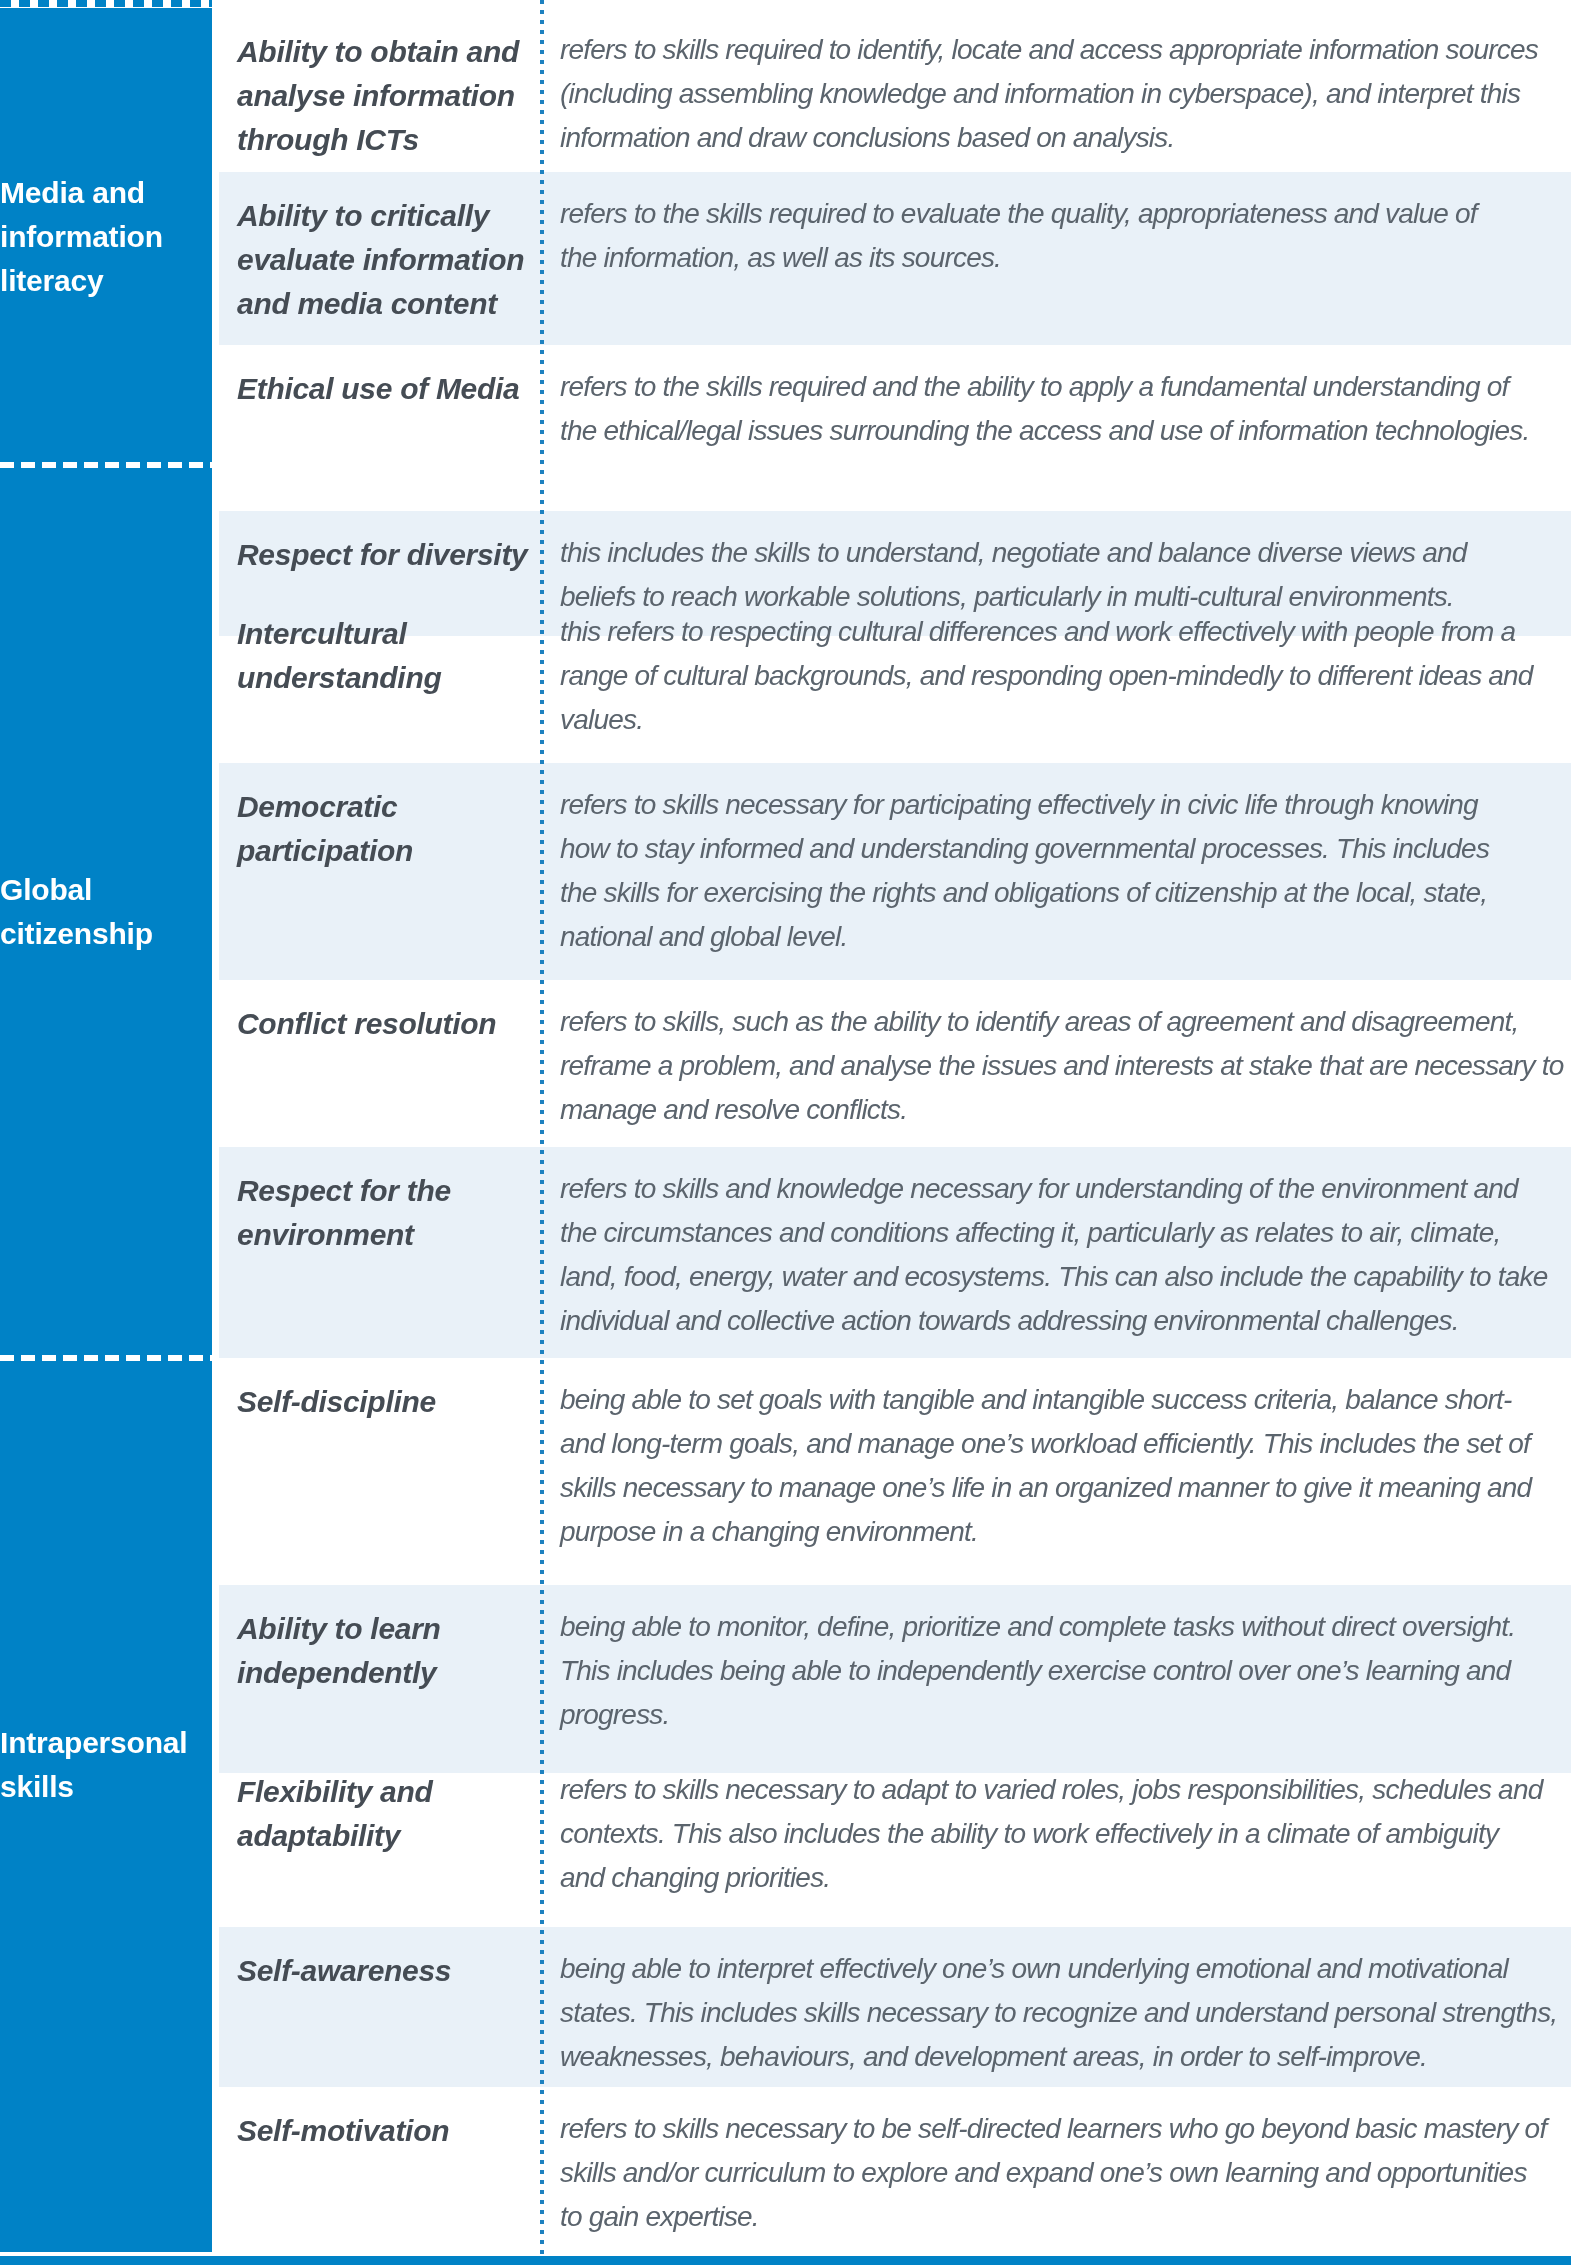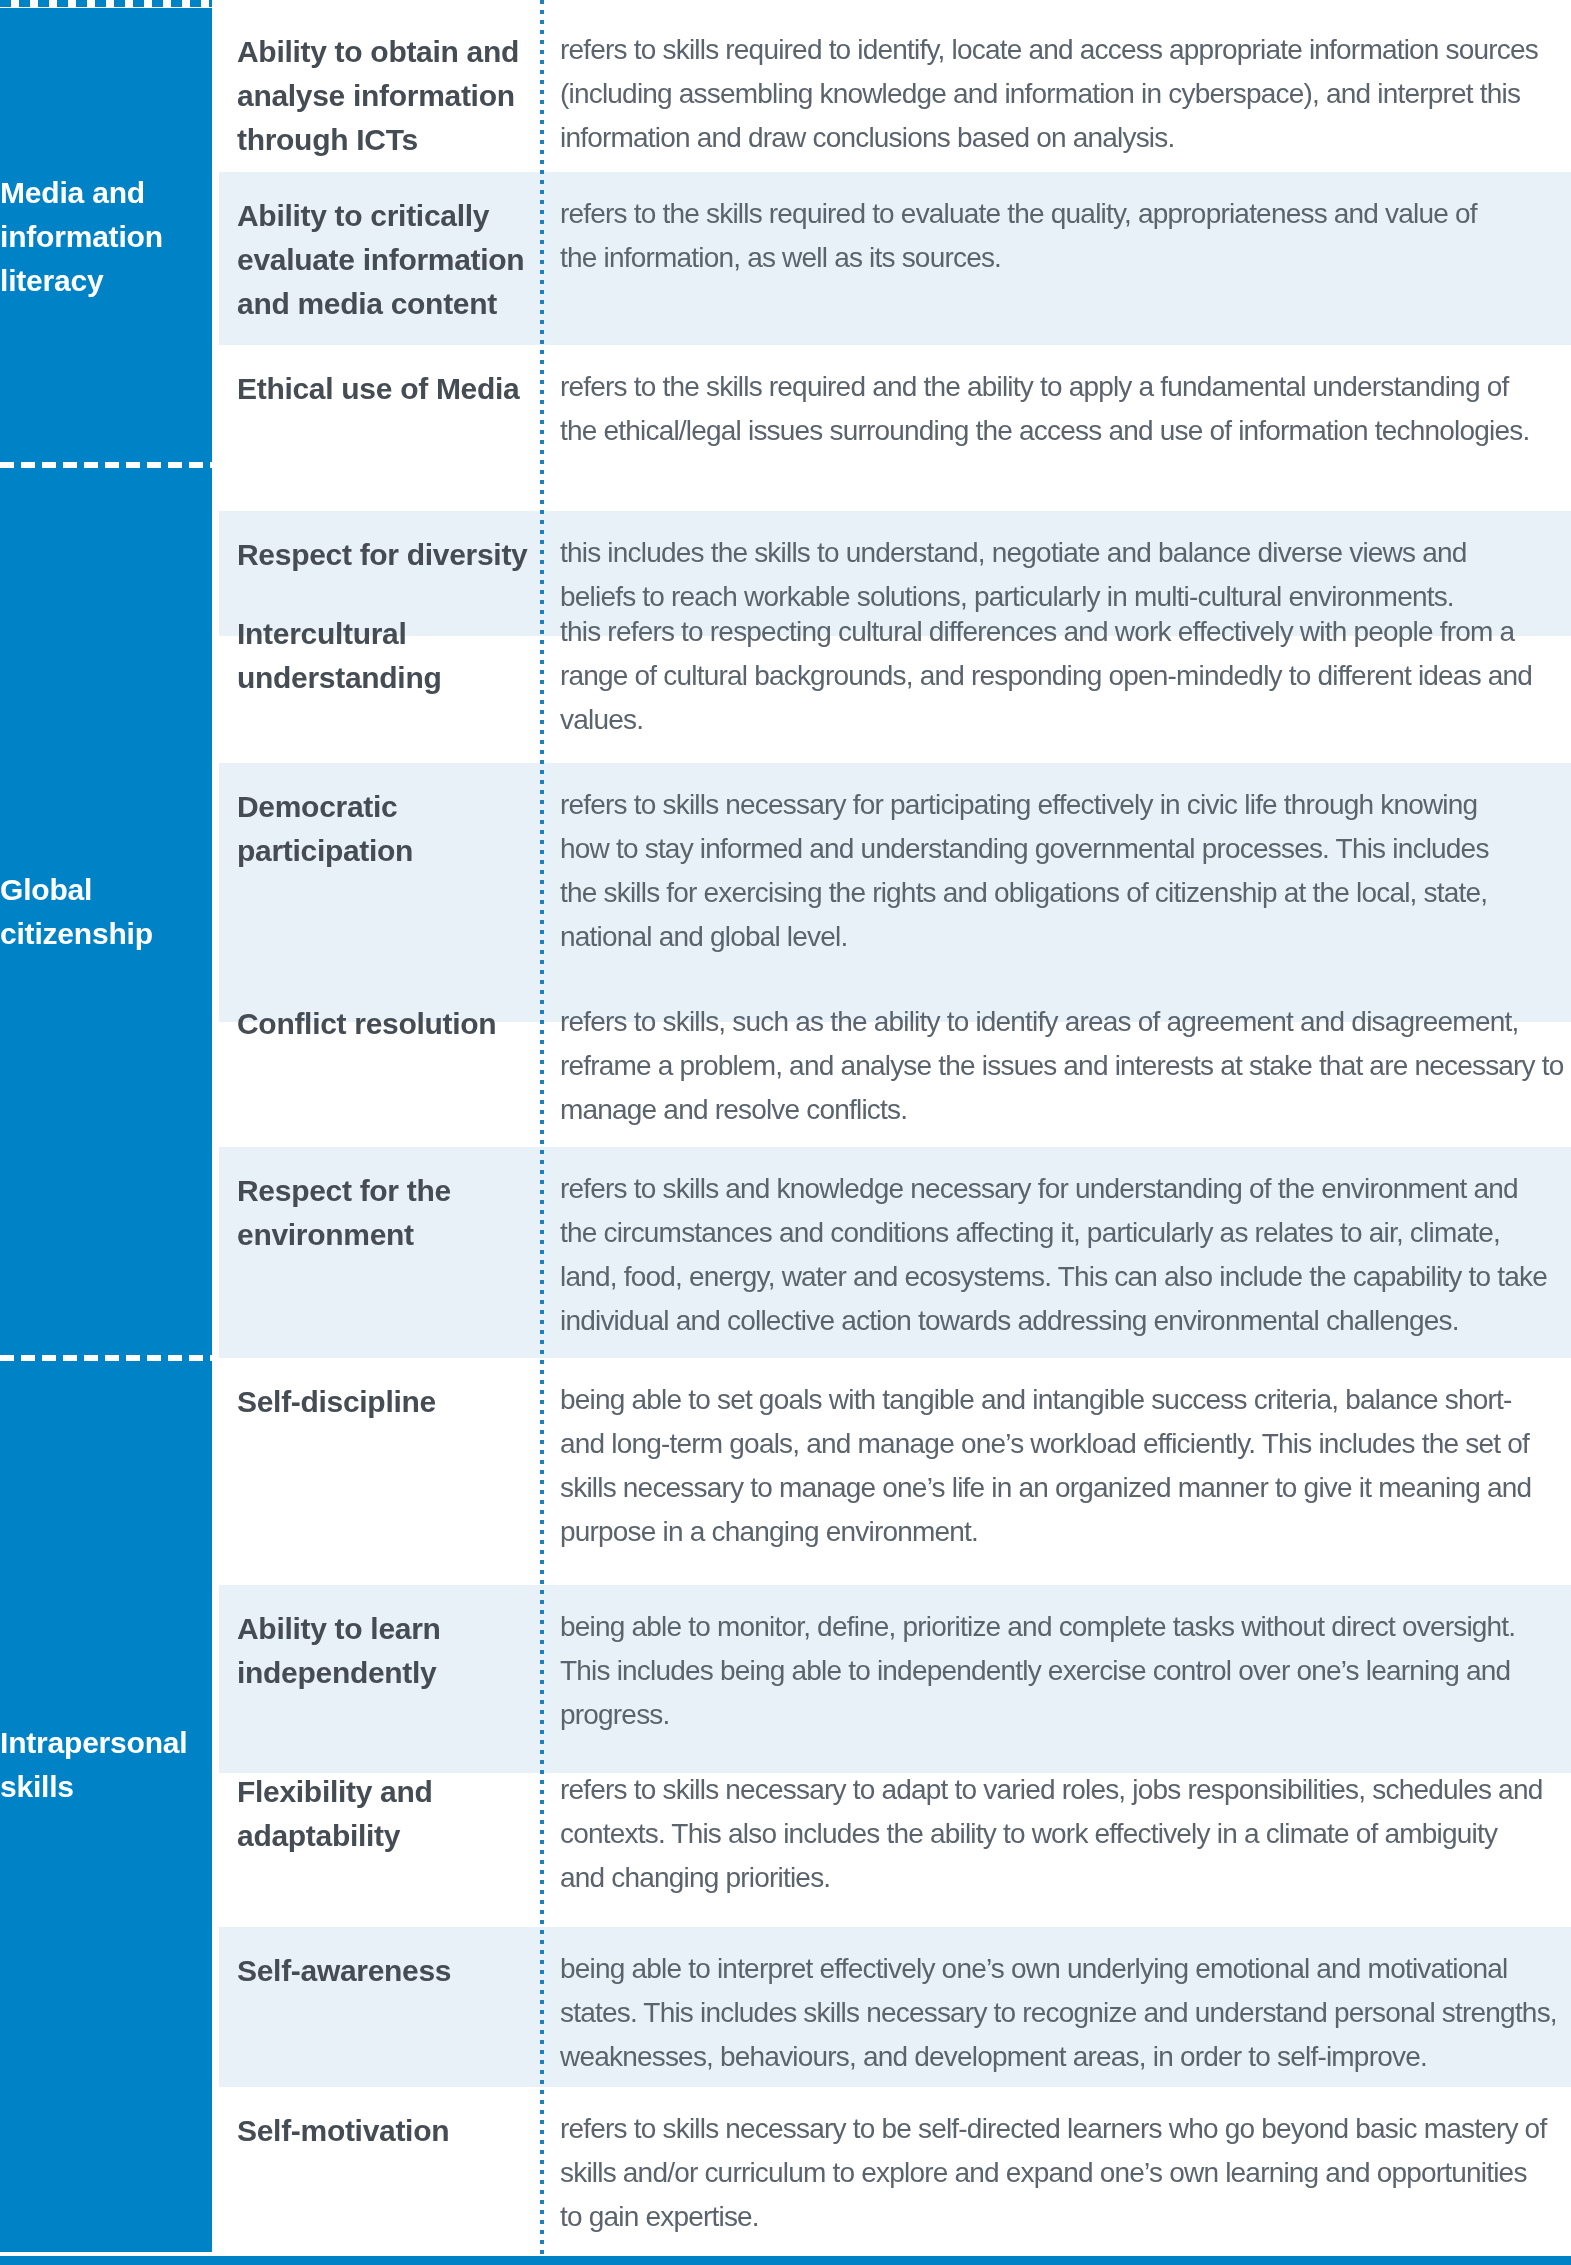--- a/index.html
+++ b/index.html
@@ -34,29 +34,29 @@
   .cat-sep {
     position: absolute; left: 0; width: 212px; height: 6px; z-index: 3;
     background: repeating-linear-gradient(90deg,
       #ffffff 0 14px, rgba(255,255,255,0) 14px 21px);
   }
   .cat-sep.s1 { top: 462px; }
   .cat-sep.s2 { top: 1355px; }
 
   
   .row {
-    position: absolute; left: 219px; width: 1352px;
+    position: absolute; left: 219px; width: 1352px; font-style: italic;
   }
   .row.alt { background: var(--rowAlt); }
   .r1  { top: 8px;    height: 164px; }
   .r2  { top: 172px;  height: 173px; }
   .r3  { top: 345px;  height: 120px; }
   .r4  { top: 487px;  height: 125px; margin-top: 24px; }
   .r5  { top: 590px;  height: 166px; }
-  .r6  { top: 763px;  height: 259px; }
+  .r6  { top: 763px;  height: 217px; }
   .r7  { top: 980px;  height: 167px; }
   .r8  { top: 1147px; height: 211px; }
   .r9  { top: 1358px; height: 227px; }
   .r10 { top: 1585px; height: 188px; }
   .r11 { top: 1748px; height: 179px; }
   .r12 { top: 1927px; height: 160px; }
   .r13 { top: 2087px; height: 128px; }
 
   .skill-label {
     position: absolute; left: 18px; top: 22px; width: 310px;

